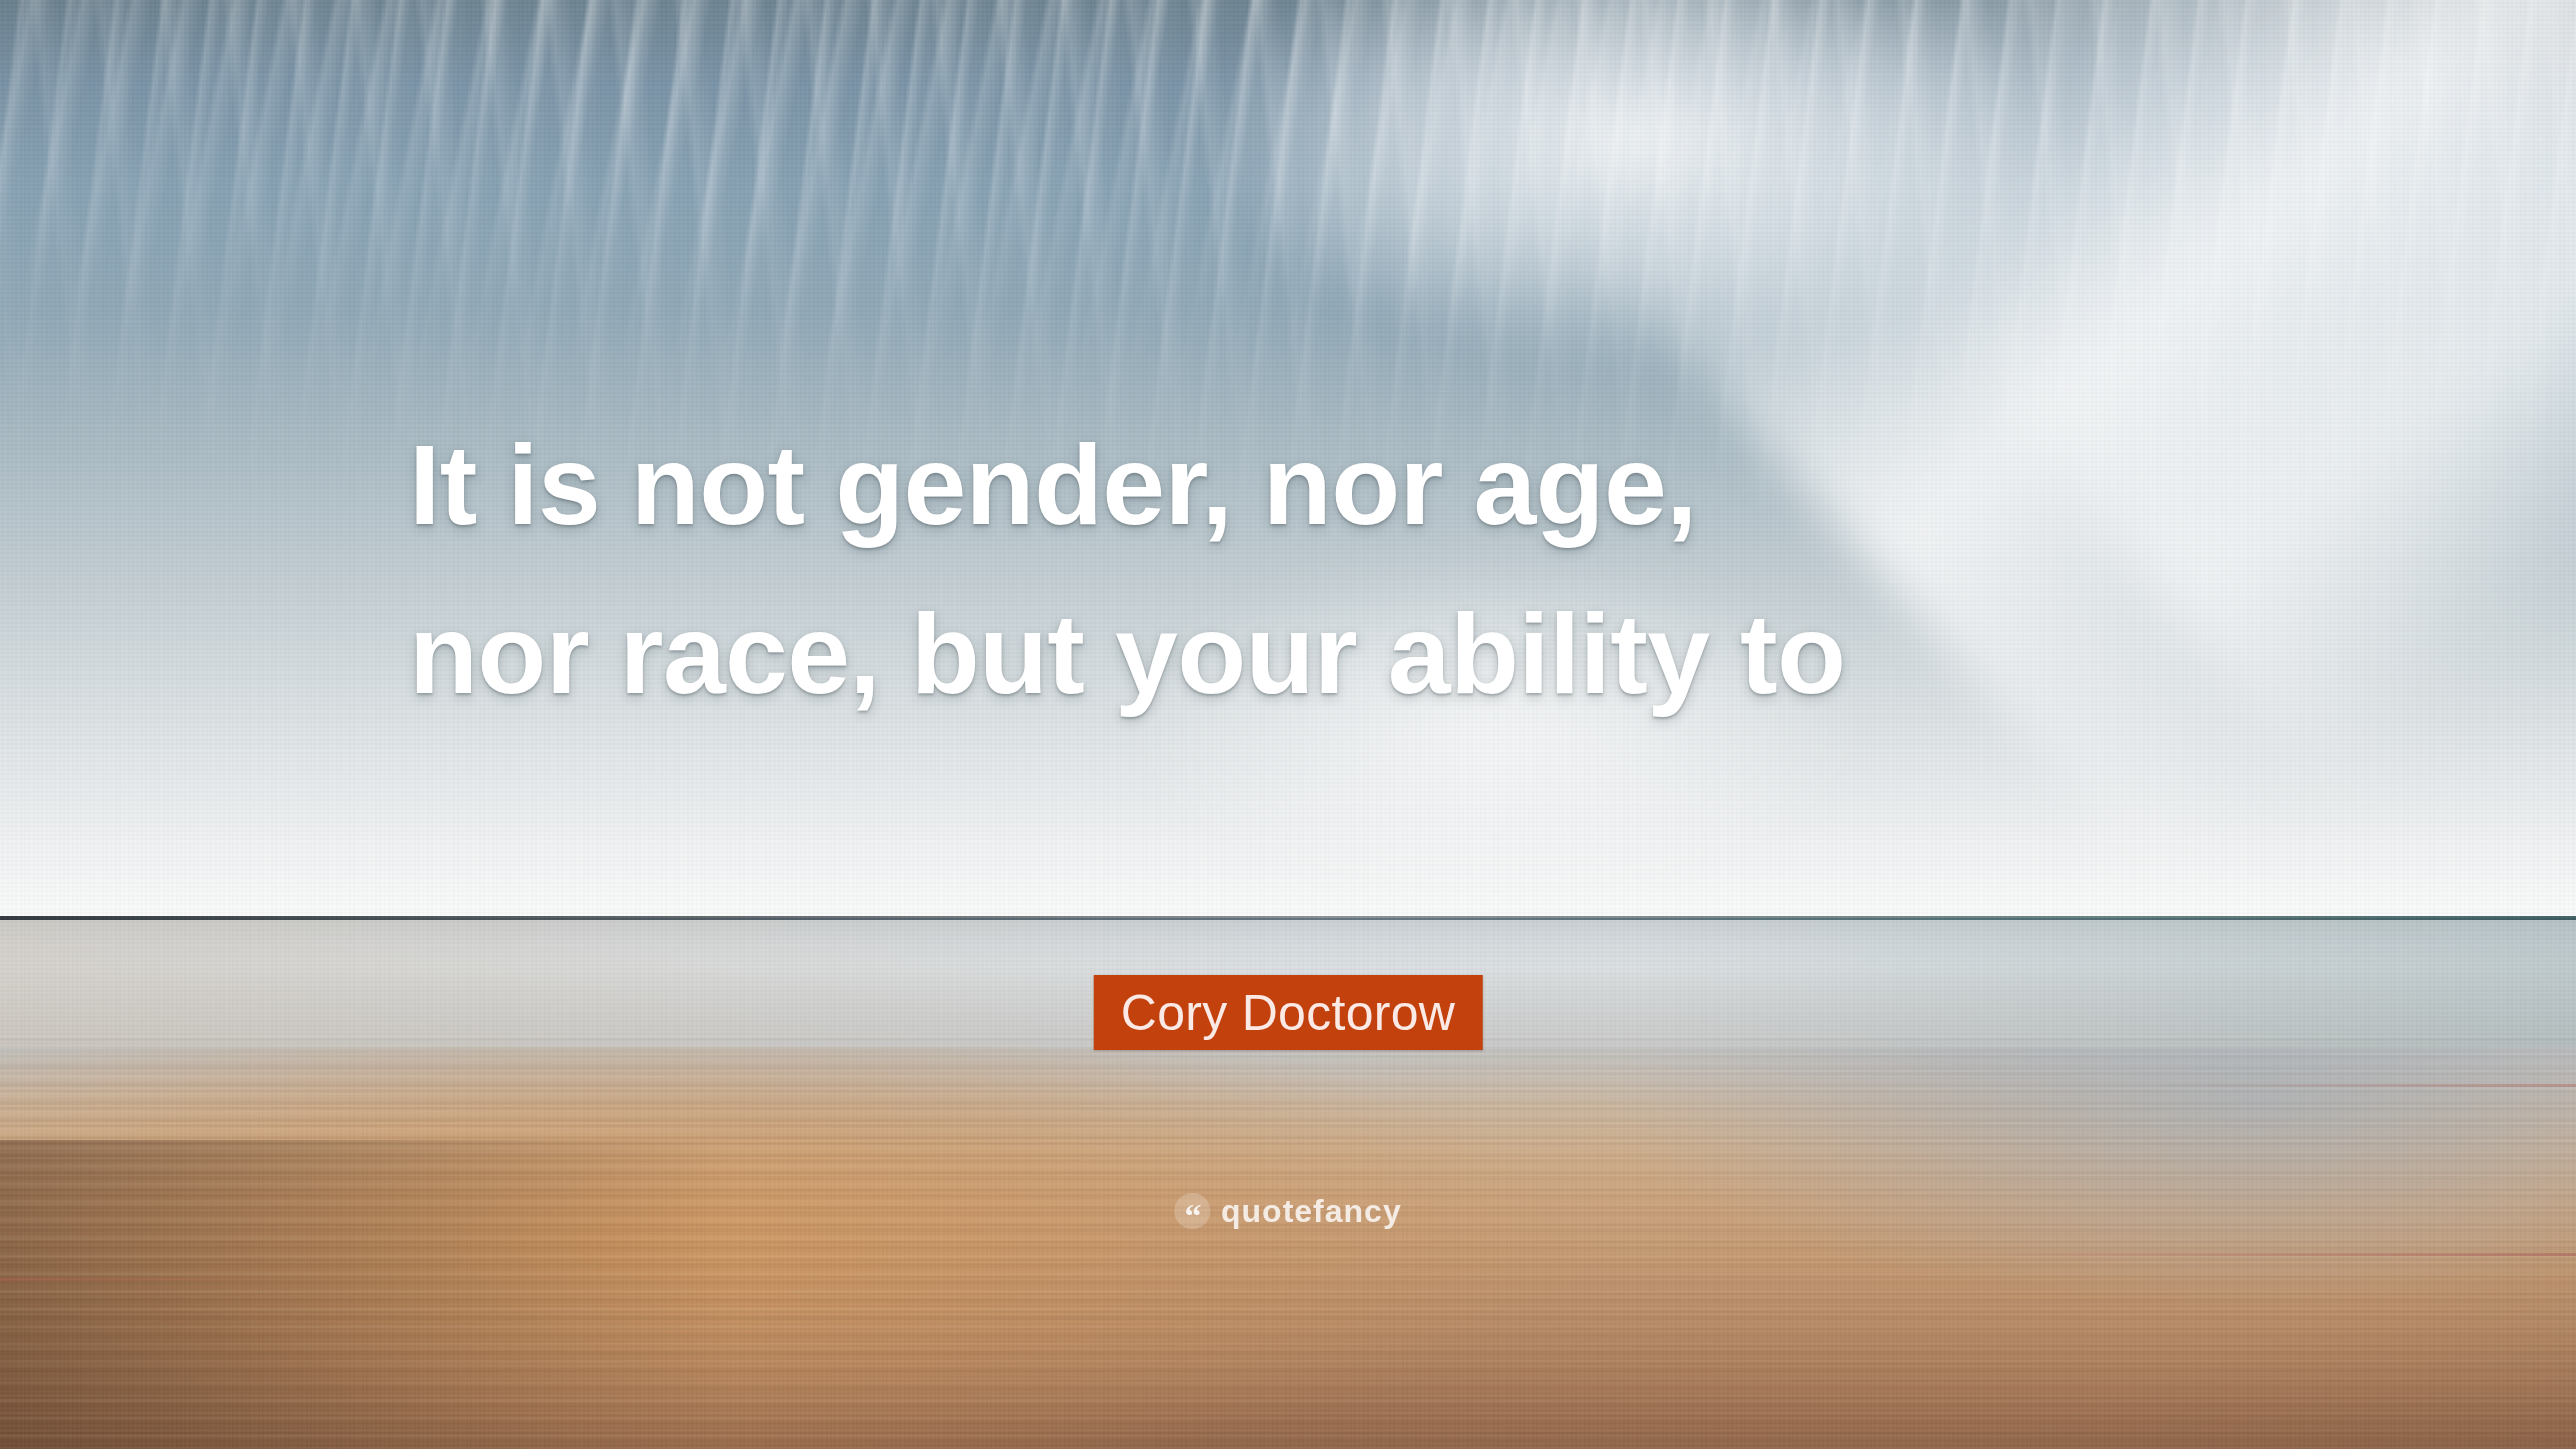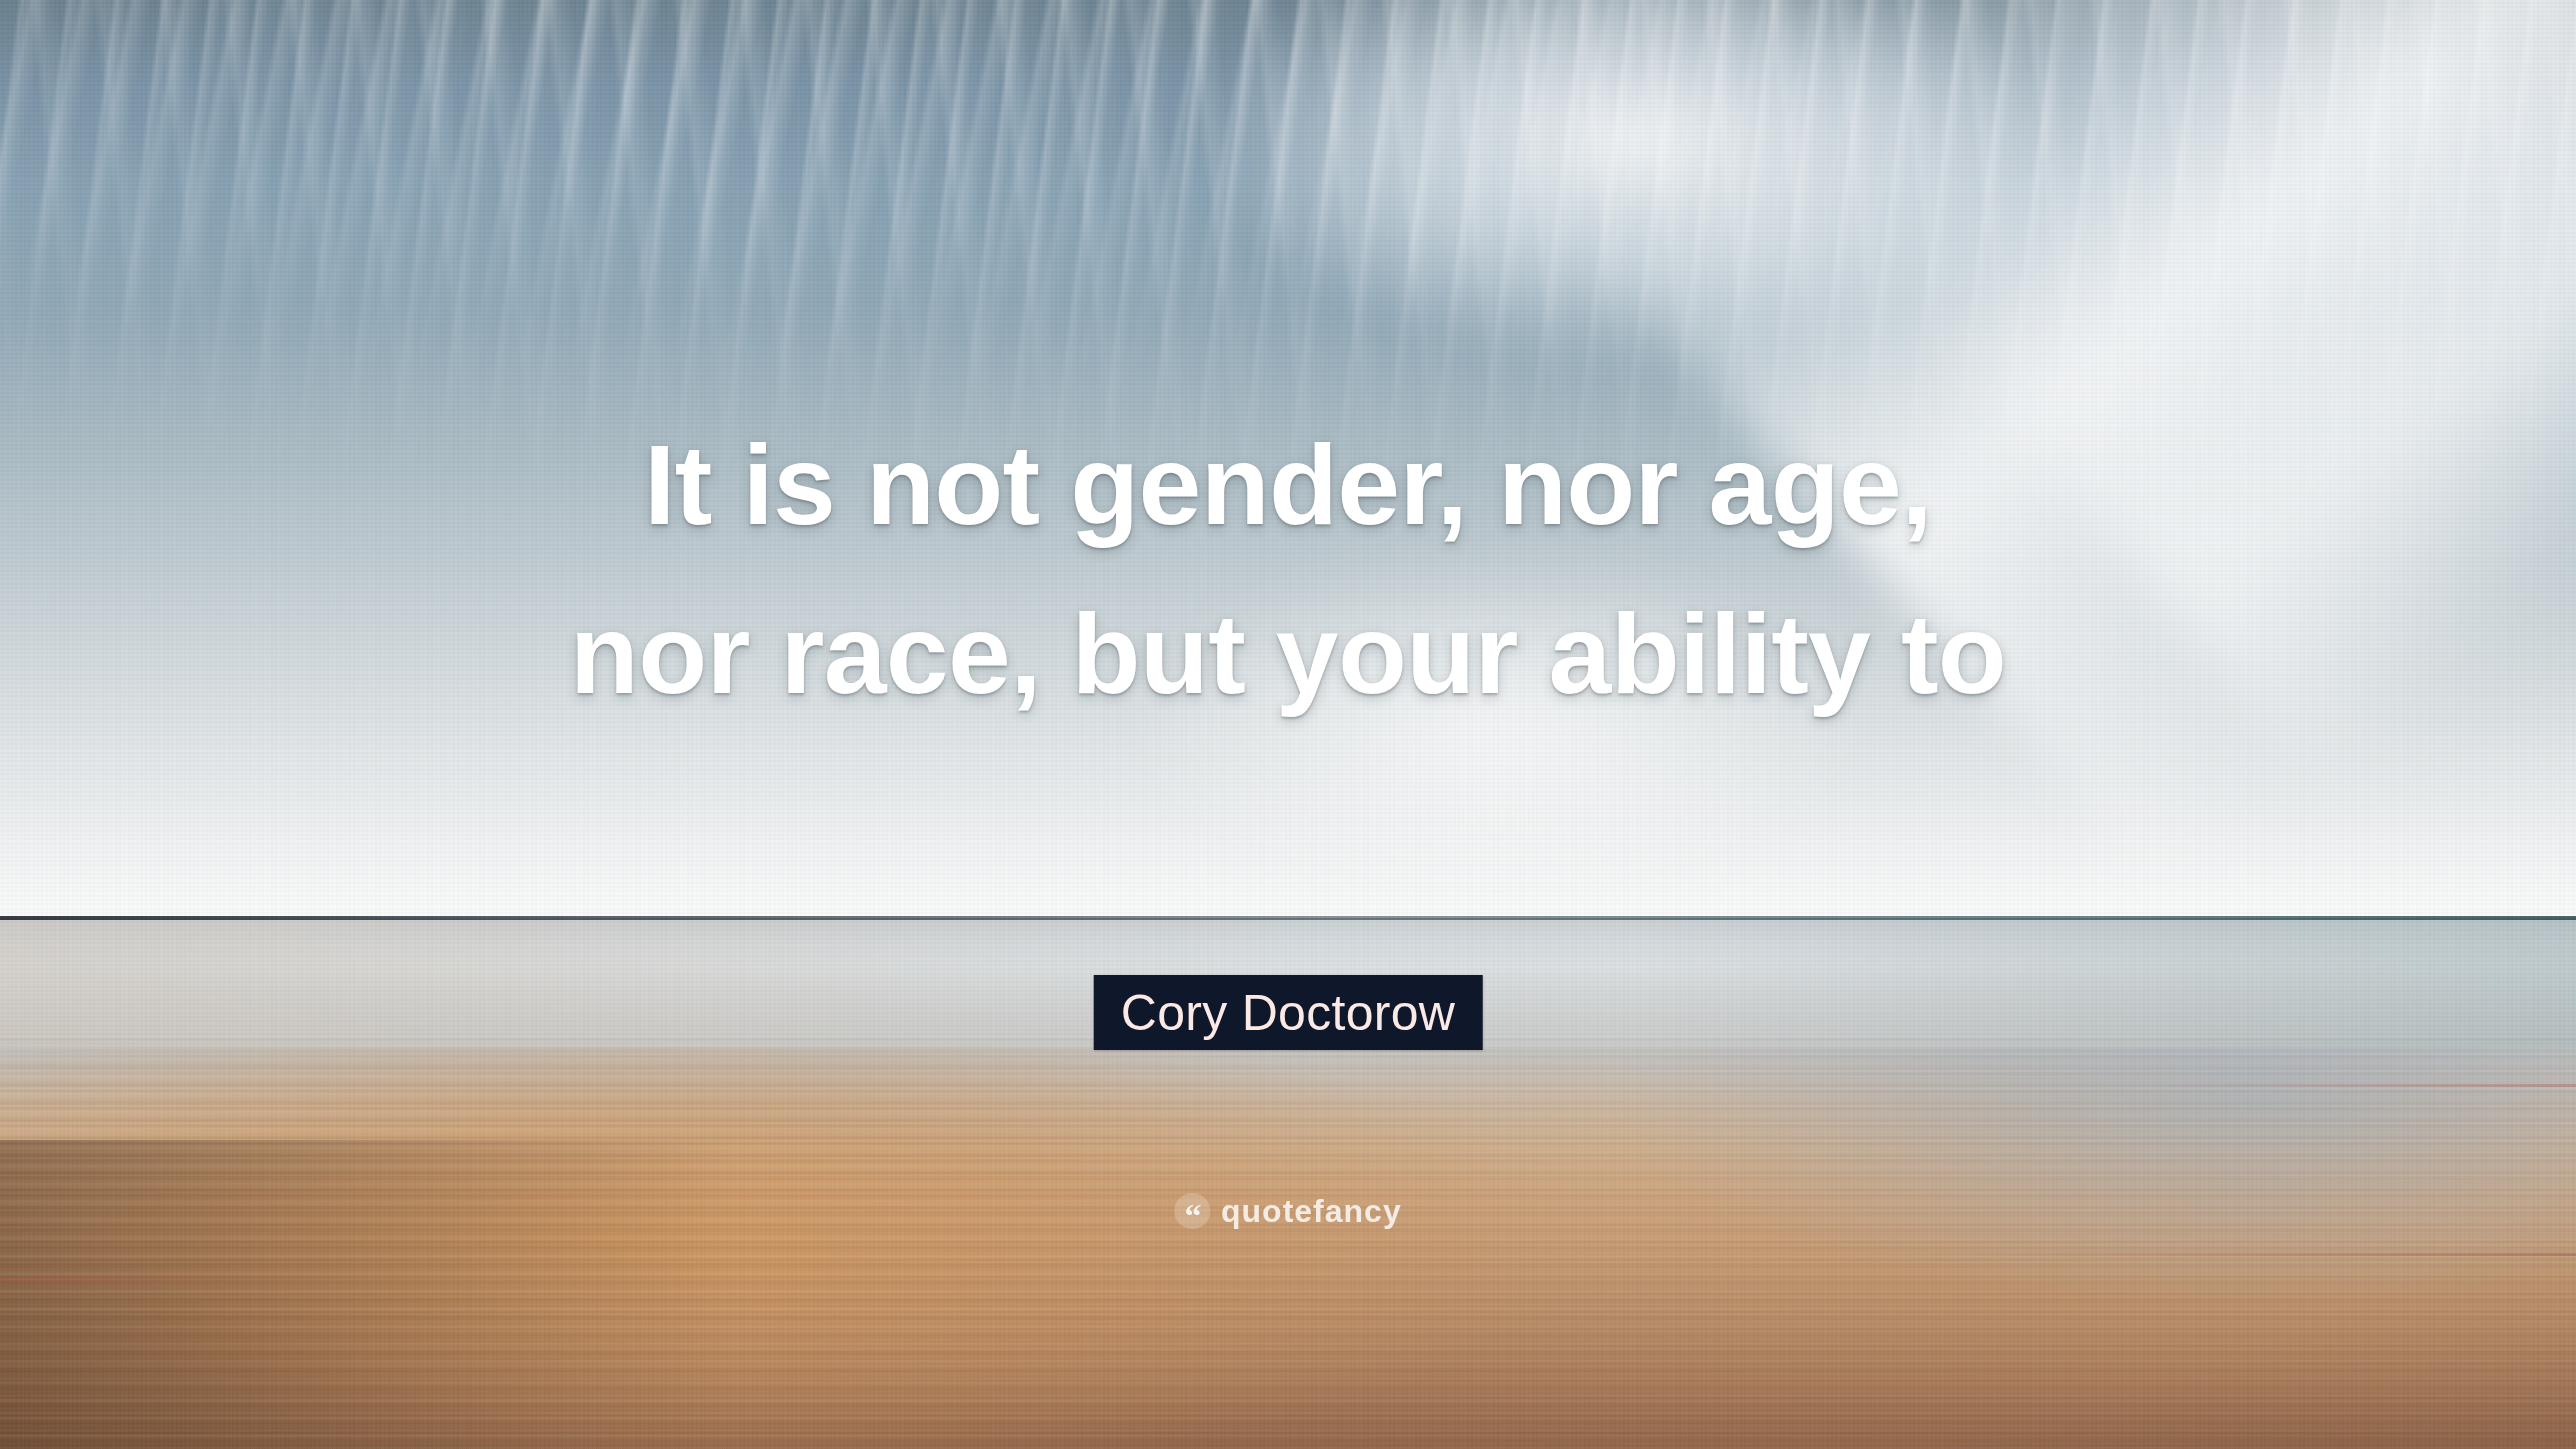--- a/index.html
+++ b/index.html
@@ -287,21 +287,20 @@
     background: radial-gradient(118% 112% at 50% 46%, rgba(0,0,0,0) 52%, rgba(0,0,0,.10) 78%, rgba(0,0,0,.20) 100%);
   }
 
   
   .quote-block {
     position: absolute;
     left: 50%;
     transform: translateX(-50%);
     top: 401px;
     width: 1758px;
-    text-align: center;
     z-index: 6;
   }
   .quote-line {
     display: block;
     color: #ffffff;
     font-family: "Liberation Sans", sans-serif;
     font-weight: 700;
     font-size: 113px;
     line-height: 169px;
     letter-spacing: -0.7px;
@@ -317,21 +316,21 @@
     left: 50%;
     transform: translateX(-50%);
     top: 975px;
     height: 75px;
     min-width: 377px;
     box-sizing: border-box;
     padding: 0 27px;
     display: flex;
     align-items: center;
     justify-content: center;
-    background: #0f172a;
+    background: #c2410c;
     z-index: 7;
     box-shadow: 0 0.7px 2px rgba(80,40,40,.28);
   }
   .author-name {
     color: #fbe9e6;
     font-family: "Liberation Sans", sans-serif;
     font-weight: 400;
     font-size: 50px;
     line-height: 1;
     letter-spacing: 0.3px;

